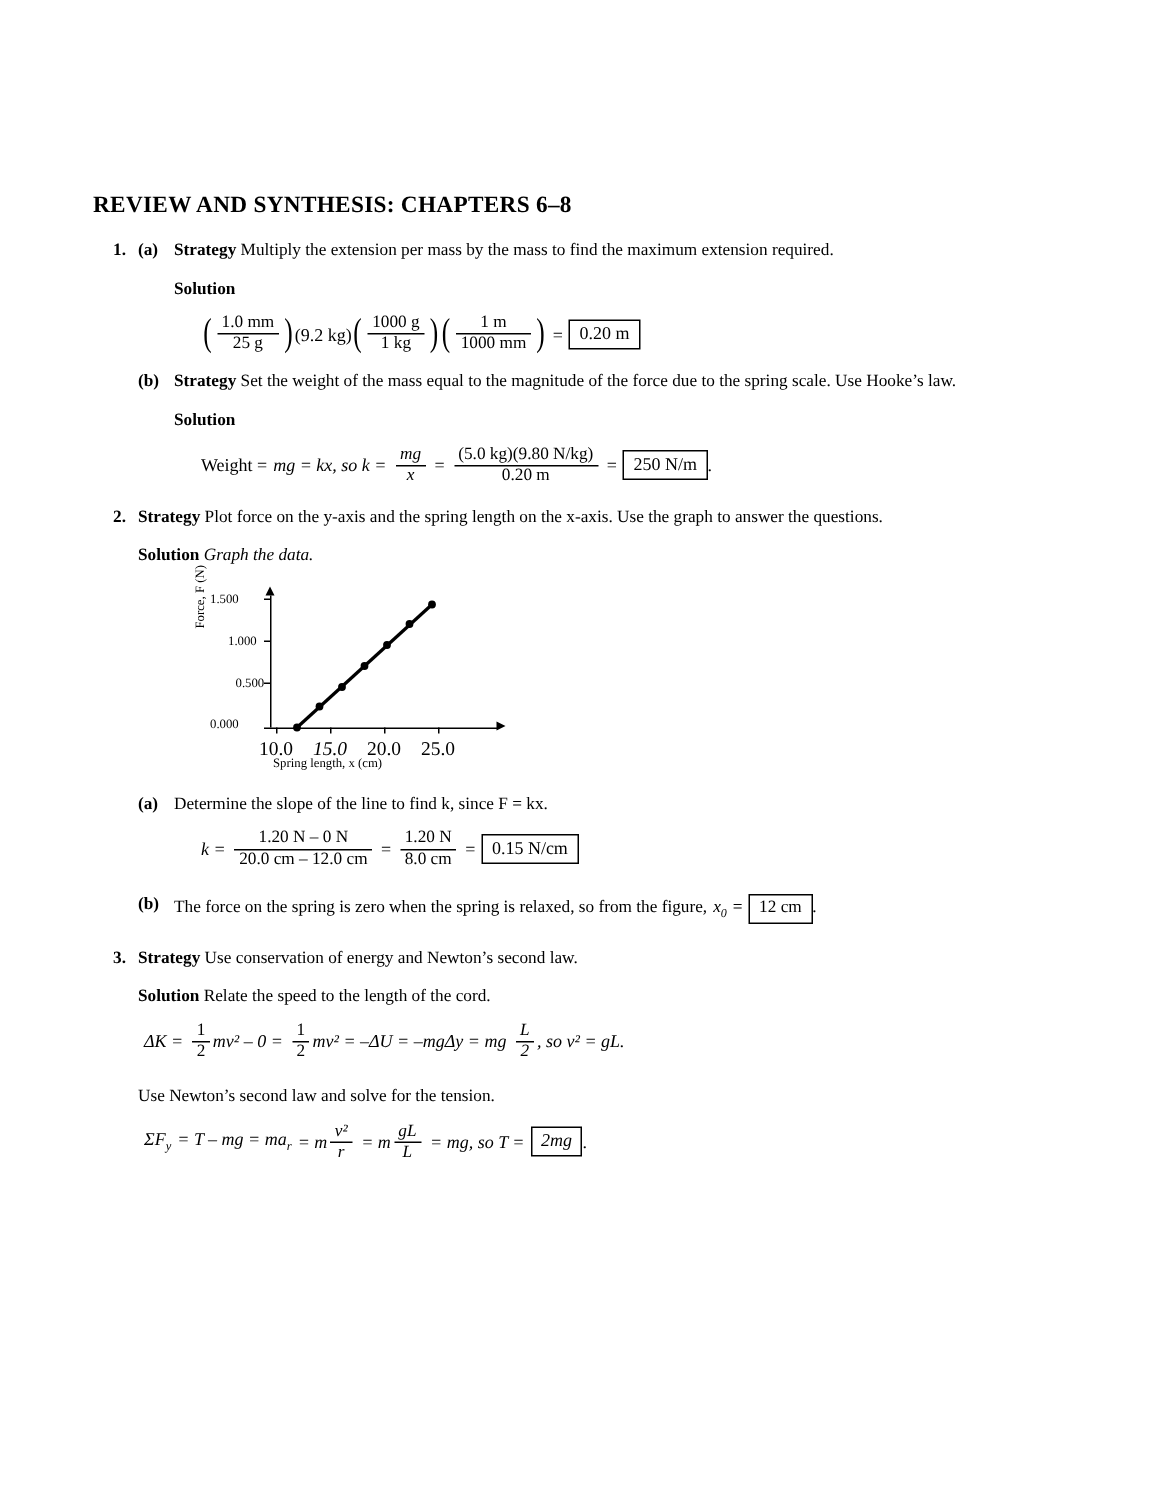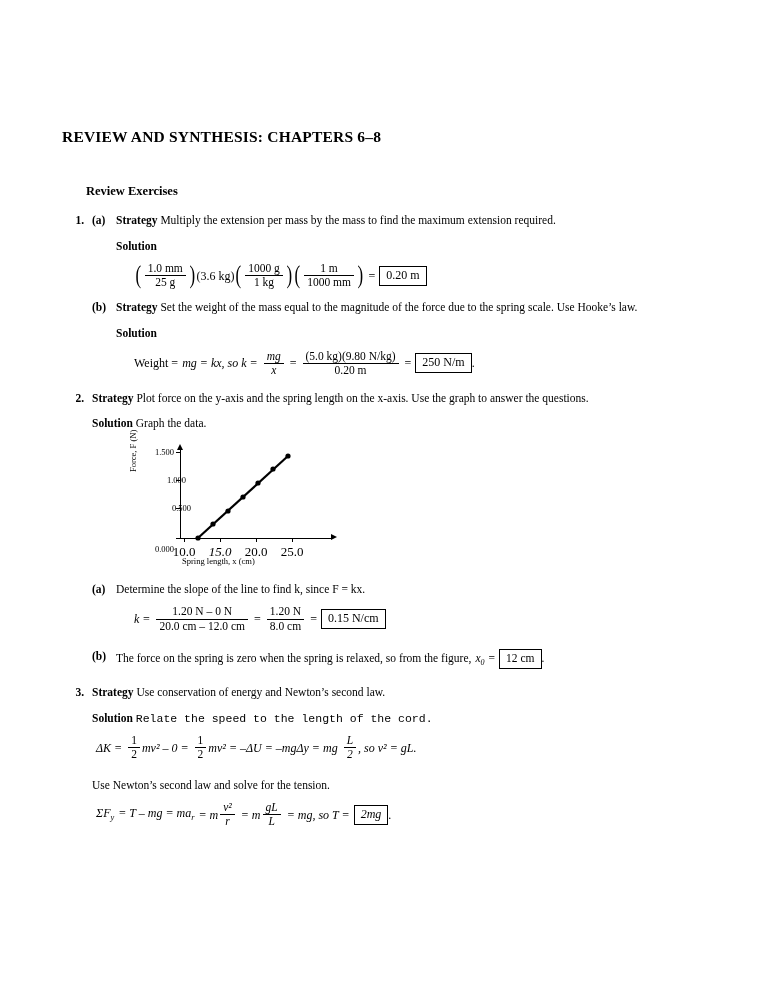--- a/index.html
+++ b/index.html
@@ -134,21 +134,21 @@
     left: -4px;
     top: 28px;
     transform: rotate(-90deg);
     transform-origin: left top;
     font-size: 8.5px;
     white-space: nowrap;
   }
   .chart-ytick {
     position: absolute;
     font-size: 8.5px;
-    text-align: right;
+    text-align: left;
     width: 34px;
   }
   .chart-xtick {
     position: absolute;
     font-size: 13px;
     text-align: center;
     width: 34px;
   }
   .chart-xlabel {
     position: absolute;
@@ -192,42 +192,41 @@
     border-left: 6px solid #000;
   }
 </style>
 </head>
 <body>
 
 <div class="page">
 
   <div class="doc-title">REVIEW AND SYNTHESIS: CHAPTERS 6–8</div>
 
-  <div class="section-head">Review Exercises</div>
 
   <div class="prob">
     <span class="prob-num">1.</span>
     <div class="prob-body">
 
       <div class="sub">
         <span class="sub-label">(a)</span>
         <div class="sub-body">
           <span class="kw">Strategy</span>
           <span>Multiply the extension per mass by the mass to find the maximum extension required.</span>
 
           <div class="soln-head">Solution</div>
 
           <div class="mathline eqrow">
             <span class="paren">(</span>
             <span class="frac">
               <span class="num">1.0 mm</span>
               <span class="den">25 g</span>
             </span>
             <span class="paren">)</span>
-            <span>(3.6 kg)</span>
+            <span>(9.2 kg)</span>
             <span class="paren">(</span>
             <span class="frac">
               <span class="num">1000 g</span>
               <span class="den">1 kg</span>
             </span>
             <span class="paren">)</span>
             <span class="paren">(</span>
             <span class="frac">
               <span class="num">1 m</span>
               <span class="den">1000 mm</span>
@@ -278,31 +277,31 @@
   </div>
 
   <div class="prob">
     <span class="prob-num">2.</span>
     <div class="prob-body">
       <span class="kw">Strategy</span>
       <span>Plot force on the y-axis and the spring length on the x-axis. Use the graph to answer the questions.</span>
 
       <div class="soln-head">
         <span>Solution</span>
-        <span style="font-weight:normal;">Graph the data.</span>
+        <span style="font-weight:normal;font-style:italic;">Graph the data.</span>
       </div>
 
       
       <div class="chart-wrap">
         <div class="chart-ylabel">Force, F (N)</div>
 
         <div class="chart-ytick" style="left:8px; top:3px;">1.500</div>
         <div class="chart-ytick" style="left:20px; top:31px;">1.000</div>
         <div class="chart-ytick" style="left:25px; top:59px;">0.500</div>
-        <div class="chart-ytick" style="left:8px; top:100px;">0.000</div>
+        <div class="chart-ytick" style="left:8px; top:86px;">0.000</div>
 
         <div class="axis-v" style="left:48px; top:6px; height:88px;"></div>
         <div class="arrow-up" style="left:44.5px; top:0px;"></div>
         <div class="axis-h" style="left:48px; top:94px; width:152px;"></div>
         <div class="arrow-right" style="left:199px; top:90.5px;"></div>
 
         <div class="tickmark-y" style="left:44px; top:8px;"></div>
         <div class="tickmark-y" style="left:44px; top:36px;"></div>
         <div class="tickmark-y" style="left:44px; top:64px;"></div>
         <div class="tickmark-y" style="left:44px; top:94px;"></div>
@@ -375,21 +374,21 @@
   </div>
 
   <div class="prob" style="margin-top:16px;">
     <span class="prob-num">3.</span>
     <div class="prob-body">
       <span class="kw">Strategy</span>
       <span>Use conservation of energy and Newton’s second law.</span>
 
       <div class="soln-head">
         <span>Solution</span>
-        <span style="font-weight:normal;font-family:Liberation Mono, monospace;">Relate the speed to the length of the cord.</span>
+        <span style="font-weight:normal;">Relate the speed to the length of the cord.</span>
       </div>
 
       <div class="mathline eqrow" style="margin-left:4px;">
         <span class="it">ΔK =</span>
         <span class="sp"></span>
         <span class="frac">
           <span class="num">1</span>
           <span class="den">2</span>
         </span>
         <span class="it">mv² – 0 =</span>

